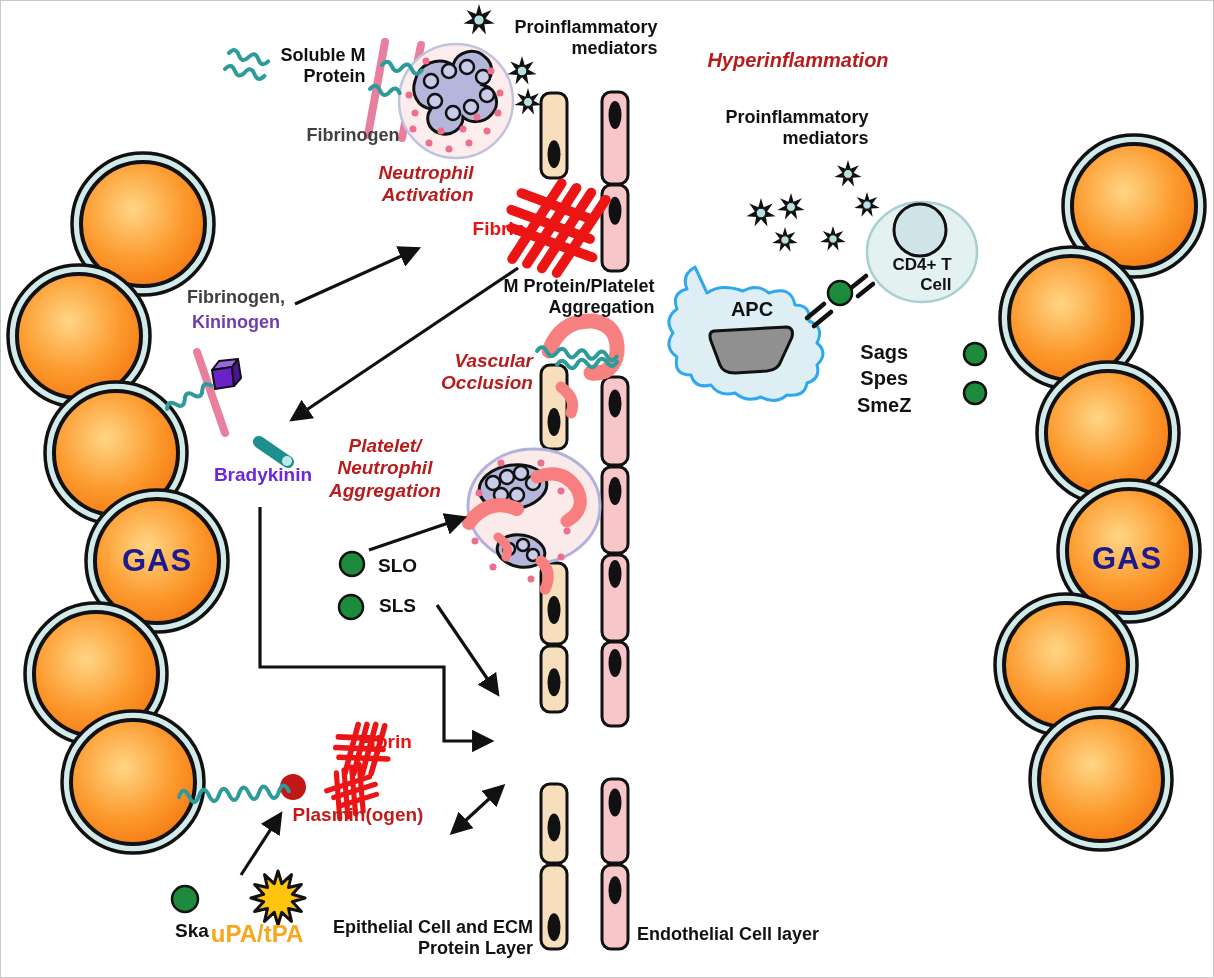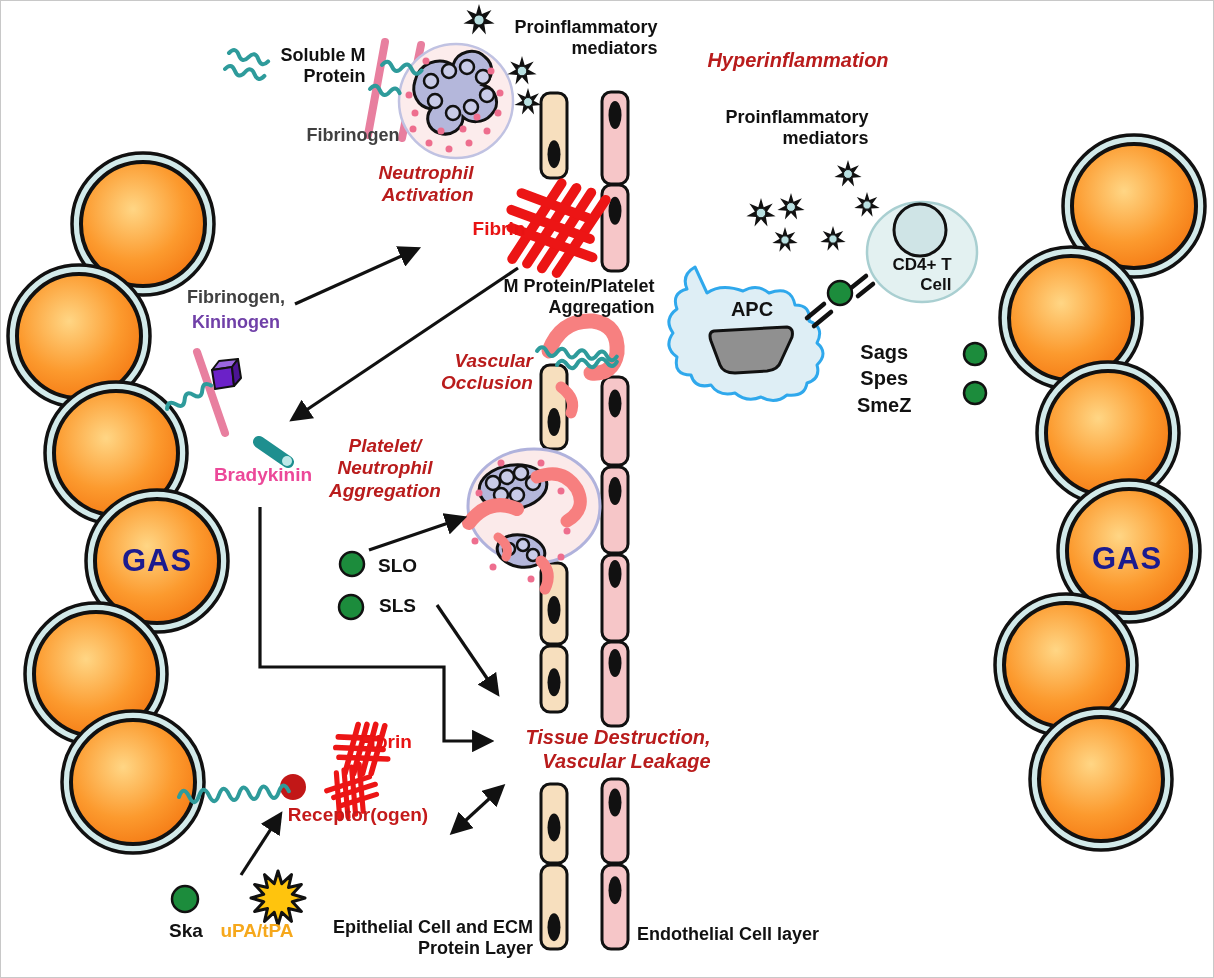--- a/index.html
+++ b/index.html
@@ -4,24 +4,24 @@
 <style>
   html,body{margin:0;padding:0;background:#fff}
   #canvas{position:relative;width:1214px;height:978px;background:#fff;border:1px solid #c8c8c8;box-sizing:border-box;overflow:hidden;font-family:"Liberation Sans",sans-serif}
   #shapes{position:absolute;left:0;top:0}
   .lbl{position:absolute;font:bold 18px "Liberation Sans",sans-serif;color:#111;white-space:pre-line;line-height:1.18;transform:translateX(-50%);text-align:right}
   .la{transform:none;text-align:center}
   .it{font-style:italic;color:#b91c1c;font-size:19px}
   .big{font-size:20px}
   .pink{color:#404040}
   .purple{color:#7040A8}
-  .teal{color:#ec4899;font-size:19px}
+  .teal{color:#6d28d9;font-size:19px}
   .red{color:#E81313;font-size:19px}
   .dred{color:#C41A1A;font-size:19px}
-  .orange{color:#F6A81C;font-size:19px}
+  .orange{color:#F6A81C;font-size:24px}
   .navy{color:#1B1B8F;font-size:31px;letter-spacing:1px}
   .s19{font-size:19px}
   .s17{font-size:17px}
   .lh13{line-height:1.32}
 </style>
 </head>
 <body>
 
 <div id="canvas">
   <svg id="shapes" width="1214" height="978" viewBox="0 0 1214 978">
@@ -377,21 +377,19 @@
   <div class="lbl it" style="left:486px;top:349px">Vascular
 Occlusion</div>
   <div class="lbl it la" style="left:328px;top:434px">Platelet/
 Neutrophil
 Aggregation</div>
   <div class="lbl la s19" style="left:377px;top:554px">SLO</div>
   <div class="lbl la s19" style="left:378px;top:594px">SLS</div>
   <div class="lbl navy" style="left:156px;top:542px">GAS</div>
   <div class="lbl navy" style="left:1126px;top:540px">GAS</div>
   <div class="lbl la red" style="left:358px;top:730px">Fibrin</div>
-  <div class="lbl dred" style="left:357px;top:803px">Receptor(ogen)</div>
-  <div class="lbl it big" style="left:617px;top:725px">Tissue Destruction,
-Vascular Leakage</div>
-  <div class="lbl s19" style="left:185px;top:919px">Ska</div>
+  <div class="lbl dred" style="left:357px;top:803px">Plasmin(ogen)</div>
+  <div class="lbl s19" style="left:191px;top:919px">Ska</div>
   <div class="lbl orange" style="left:256px;top:919px">uPA/tPA</div>
   <div class="lbl" style="left:432px;top:916px">Epithelial Cell and ECM
 Protein Layer</div>
   <div class="lbl" style="left:727px;top:923px">Endothelial Cell layer</div>
 </div>
 
 </body></html>

